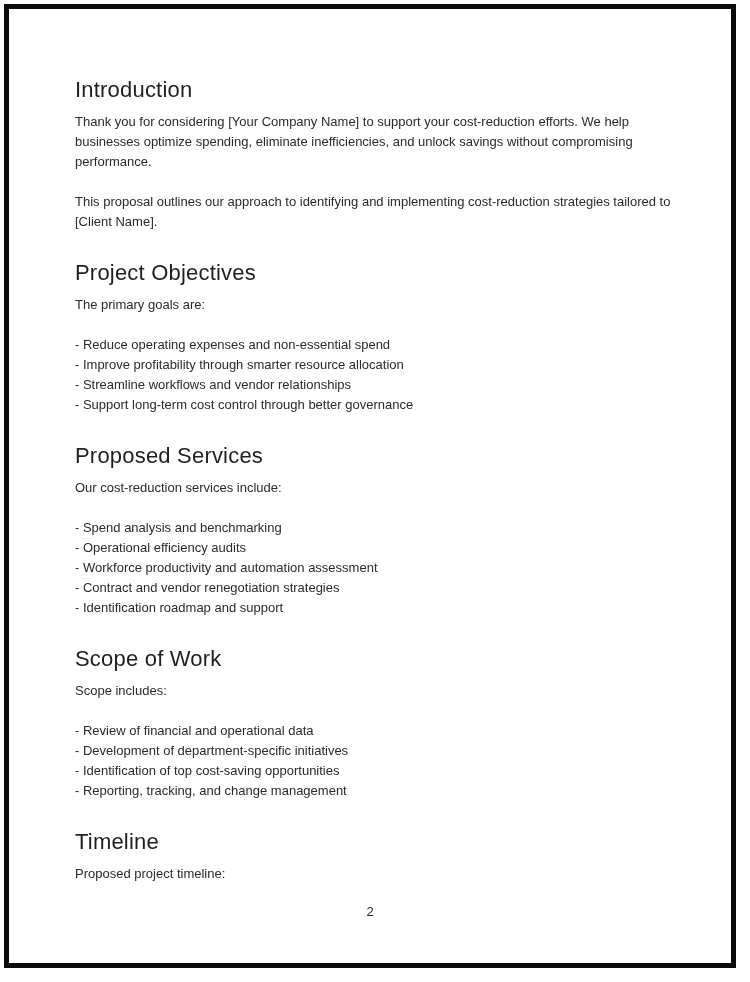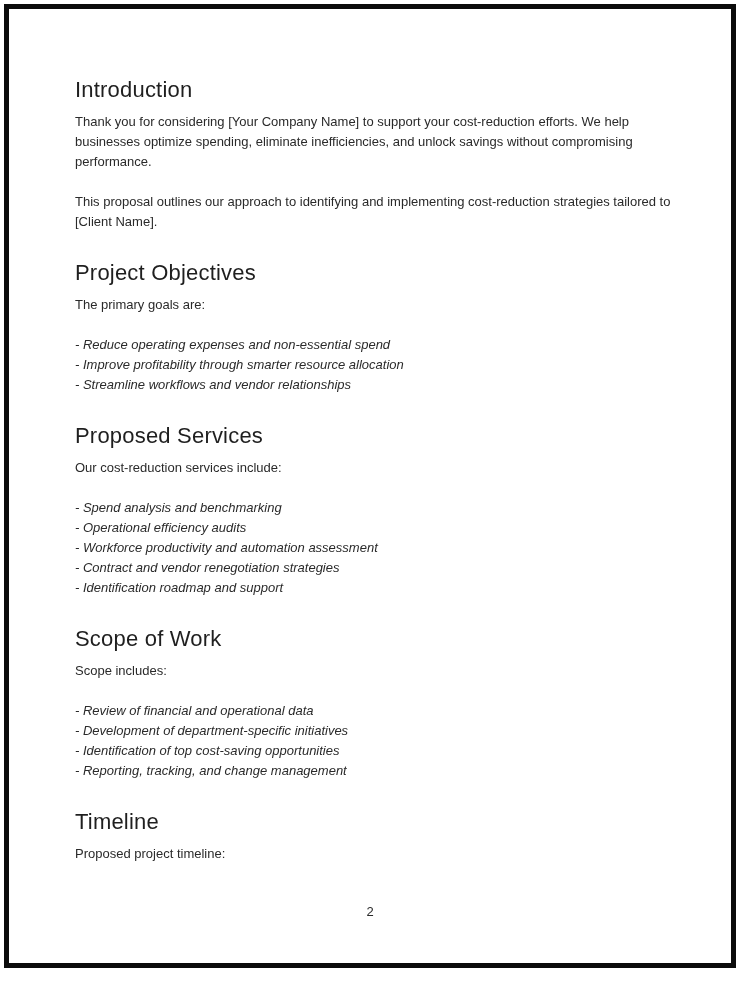--- a/index.html
+++ b/index.html
@@ -40,21 +40,20 @@
     line-height: 20px;
     margin: 0 0 20px 0;
     color: #2a2a2a;
   }
   .list { margin: 0 0 20px 0; }
   .list p.list-line {
     font-size: 13px;
     line-height: 20px;
     margin: 0;
     color: #2a2a2a;
-    font-style: italic;
   }
   .page-number {
     position: absolute;
     left: 0;
     right: 0;
     bottom: 41px;
     text-align: center;
     font-size: 13px;
     line-height: 20px;
     color: #2a2a2a;
@@ -72,20 +71,21 @@
       <p class="body-par">This proposal outlines our approach to identifying and implementing cost-reduction strategies tailored to [Client Name].</p>
     </section>
 
     <section>
       <h1 class="section-heading">Project Objectives</h1>
       <p class="body-par">The primary goals are:</p>
       <div class="list">
         <p class="list-line">- Reduce operating expenses and non-essential spend</p>
         <p class="list-line">- Improve profitability through smarter resource allocation</p>
         <p class="list-line">- Streamline workflows and vendor relationships</p>
+        <p class="list-line">- Support long-term cost control through better governance</p>
       </div>
     </section>
 
     <section>
       <h1 class="section-heading">Proposed Services</h1>
       <p class="body-par">Our cost-reduction services include:</p>
       <div class="list">
         <p class="list-line">- Spend analysis and benchmarking</p>
         <p class="list-line">- Operational efficiency audits</p>
         <p class="list-line">- Workforce productivity and automation assessment</p>

